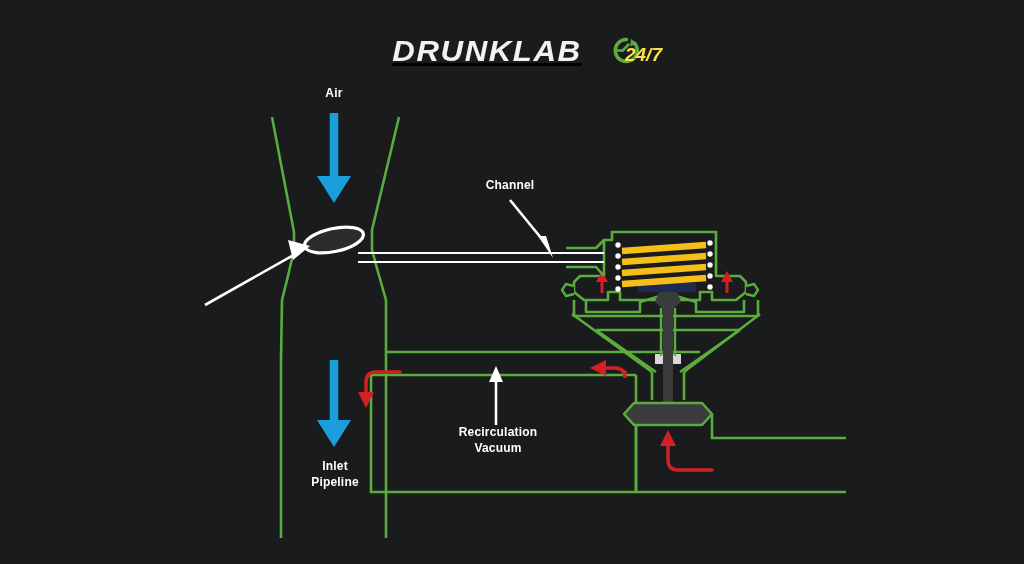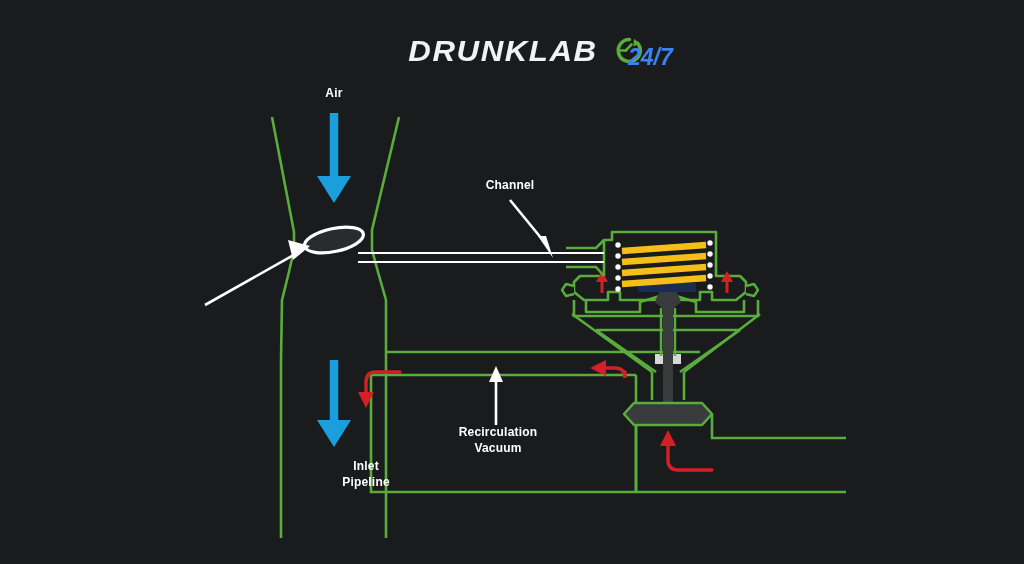--- a/index.html
+++ b/index.html
@@ -31,42 +31,43 @@
     font-family: "Liberation Sans", sans-serif;
     font-size: 12px;
     line-height: 1.32;
     letter-spacing: 0.2px;
     white-space: pre;
     text-align: center;
   }
   .lbl.left   { text-align: left; }
   .brandwrap {
     position: absolute;
-    left: 412px;
+    left: 396px;
     top: 33px;
     display: flex;
     align-items: center;
-    gap: 10px;
+    gap: 23px;
+    text-decoration: underline;
   }
   .brandtext {
     color: #f2f2f2;
     font-size: 30px;
     font-weight: bold;
     font-style: italic;
     letter-spacing: 1.5px;
     font-family: "Liberation Sans", sans-serif;
     transform: scaleX(1.04);
   }
   .clockwrap { position: relative; width: 58px; height: 36px; }
   .clk247 {
     position: absolute;
     left: 24px;
     top: 11px;
-    color: #3b82f6;
-    font-size: 23px;
+    color: #fde047;
+    font-size: 19px;
     font-weight: bold;
     font-style: italic;
     font-family: "Liberation Sans", sans-serif;
     text-align: right;
   }
 </style>
 </head>
 <body>
 
 <div id="stage">
@@ -241,21 +242,21 @@
     <g>
       <line x1="496" y1="425" x2="496" y2="378" stroke="#ffffff" stroke-width="2.6"></line>
       <path d="M489 382 L496 366 L503 382 Z" fill="#ffffff"></path>
     </g>
 
   </svg>
 
   <div class="lbl" style="left:303px; top:86px; width:62px;">Air</div>
 
 
-  <div class="lbl" style="left:279px; top:459px; width:112px;margin-left:31px;">Inlet
+  <div class="lbl" style="left:279px; top:459px; width:112px;">Inlet
 Pipeline</div>
 
   <div class="lbl" style="left:456px; top:178px; width:108px;">Channel</div>
 
 
   <div class="lbl" style="left:415px; top:425px; width:166px;">Recirculation
 Vacuum</div>
 
 
 </div>

